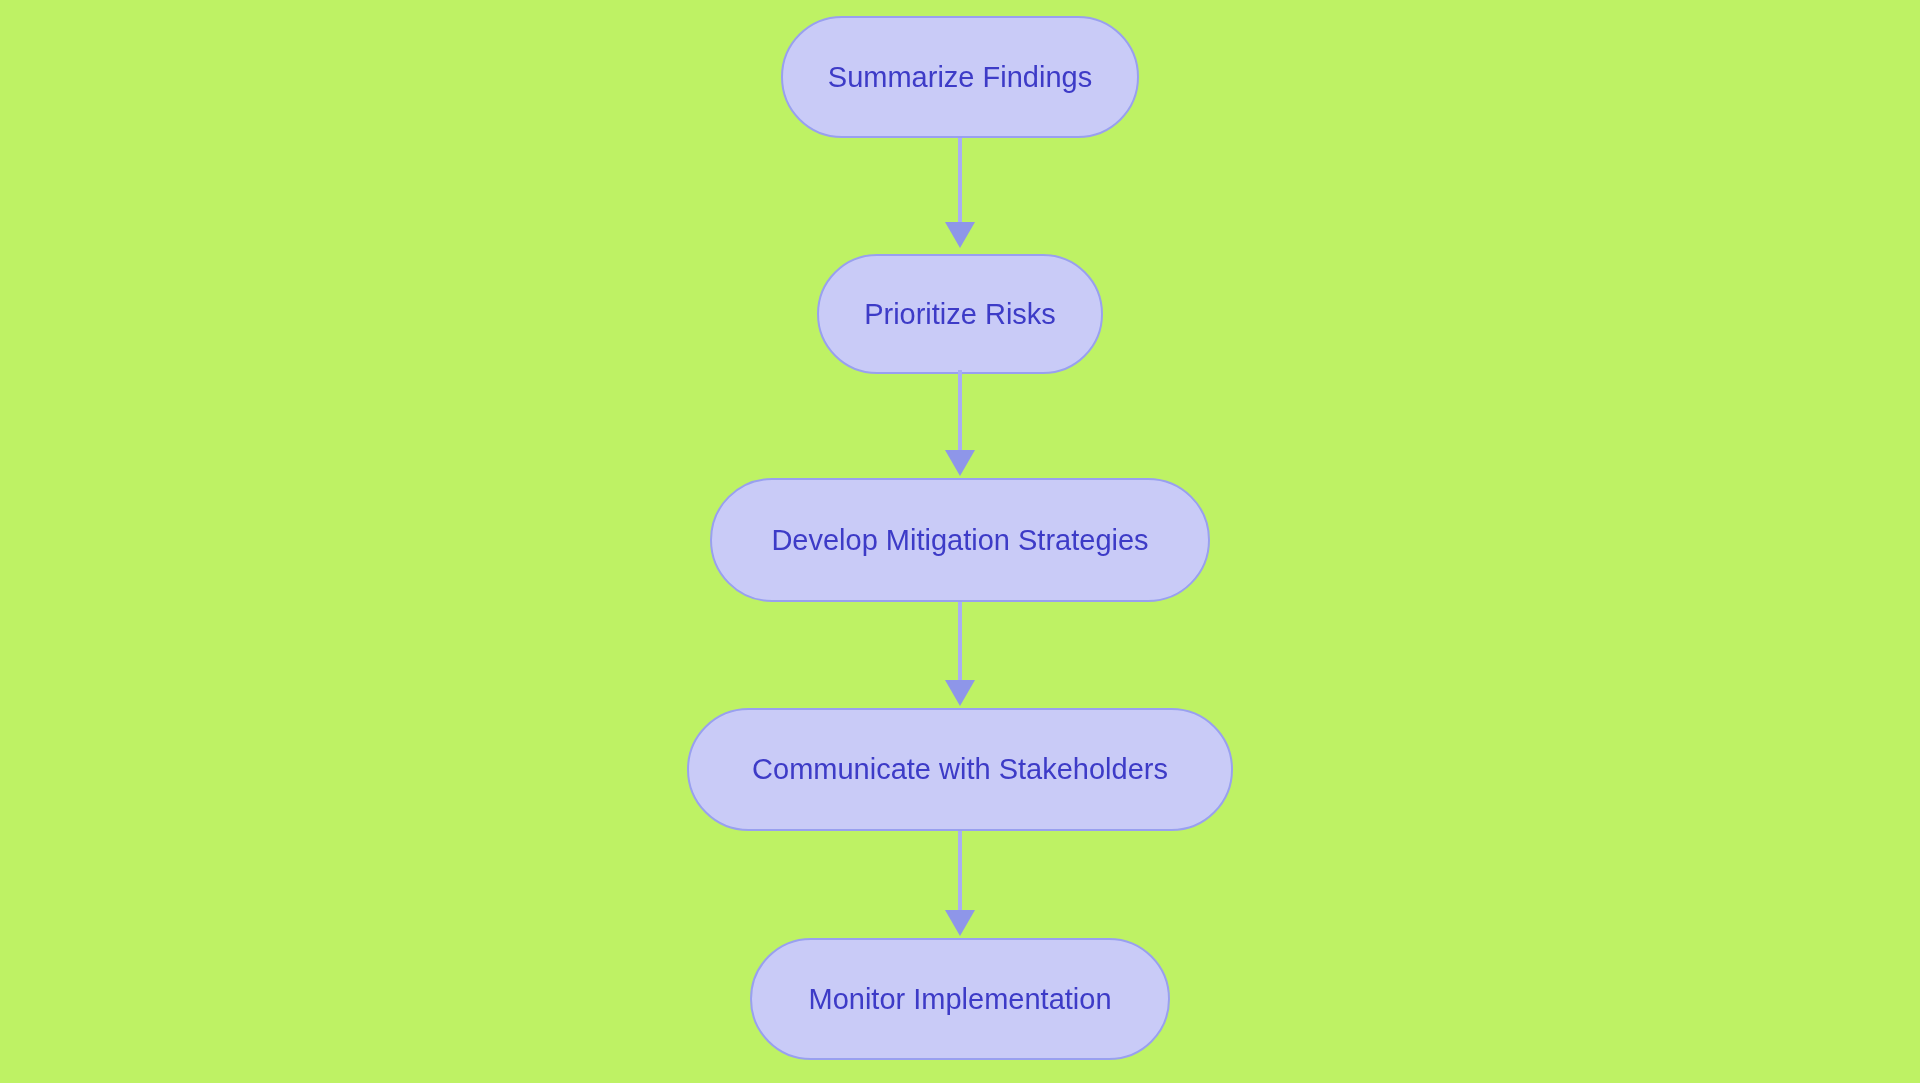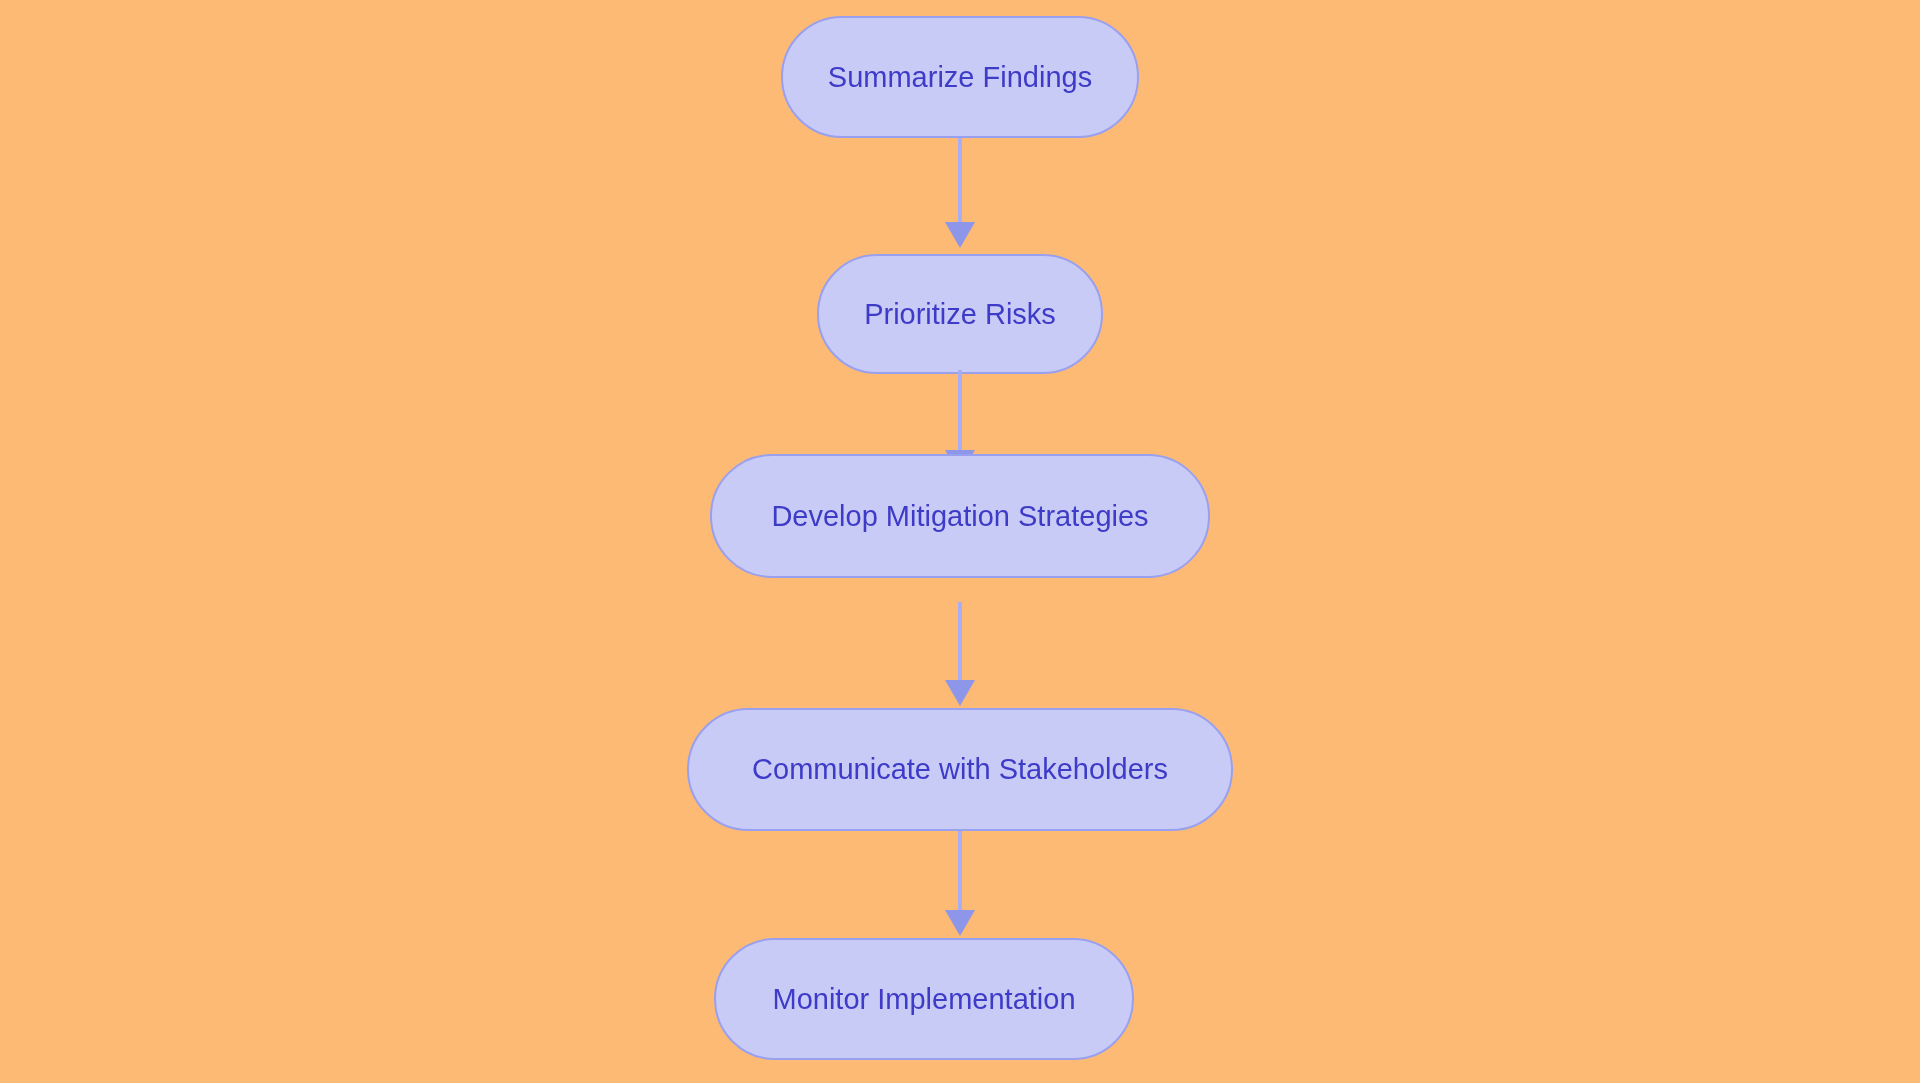--- a/index.html
+++ b/index.html
@@ -4,21 +4,21 @@
 <style>
   html, body {
     margin: 0;
     padding: 0;
     background: #ffffff;
   }
   .canvas {
     position: relative;
     width: 1920px;
     height: 1083px;
-    background: #fdba74;
+    background: #bef264;
     overflow: hidden;
     font-family: "Liberation Sans", sans-serif;
   }
   .node {
     position: absolute;
     box-sizing: border-box;
     background: #c9cbf7;
     border: 2px solid #99a0ef;
     border-radius: 62px;
     display: flex;
@@ -27,23 +27,23 @@
     text-align: center;
   }
   .node-label {
     color: #3d3bc7;
     font-size: 29px;
     line-height: 1.2;
     white-space: nowrap;
   }
   .node-1 { left: 781px; top: 16px;  width: 358px; height: 122px; }
   .node-2 { left: 817px; top: 254px; width: 286px; height: 120px; }
-  .node-3 { left: 710px; top: 454px; width: 500px; height: 124px; }
+  .node-3 { left: 710px; top: 478px; width: 500px; height: 124px; }
   .node-4 { left: 687px; top: 708px; width: 546px; height: 123px; }
-  .node-5 { left: 714px; top: 938px; width: 420px; height: 122px; }
+  .node-5 { left: 750px; top: 938px; width: 420px; height: 122px; }
 
   .arrow {
     position: absolute;
     left: 945px;
     width: 30px;
   }
   .arrow-1 { top: 138px; height: 110px; }
   .arrow-2 { top: 370px; height: 106px; }
   .arrow-3 { top: 602px; height: 104px; }
   .arrow-4 { top: 831px; height: 105px; }

